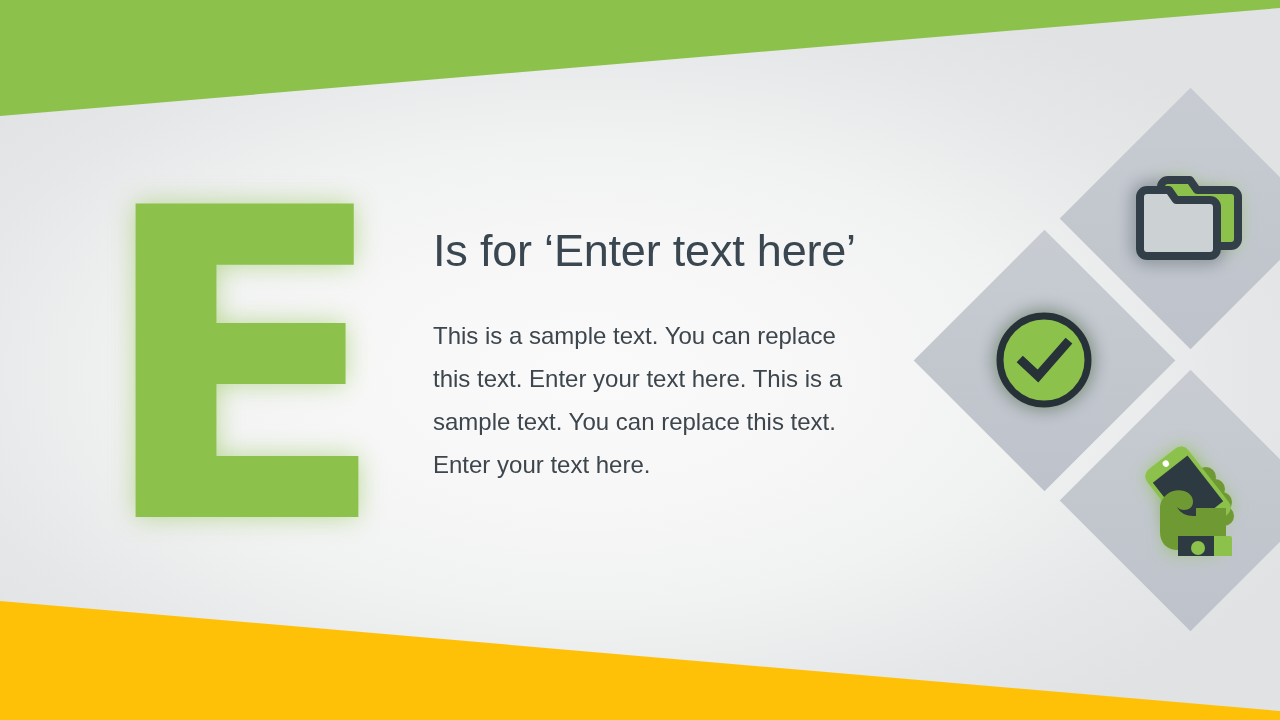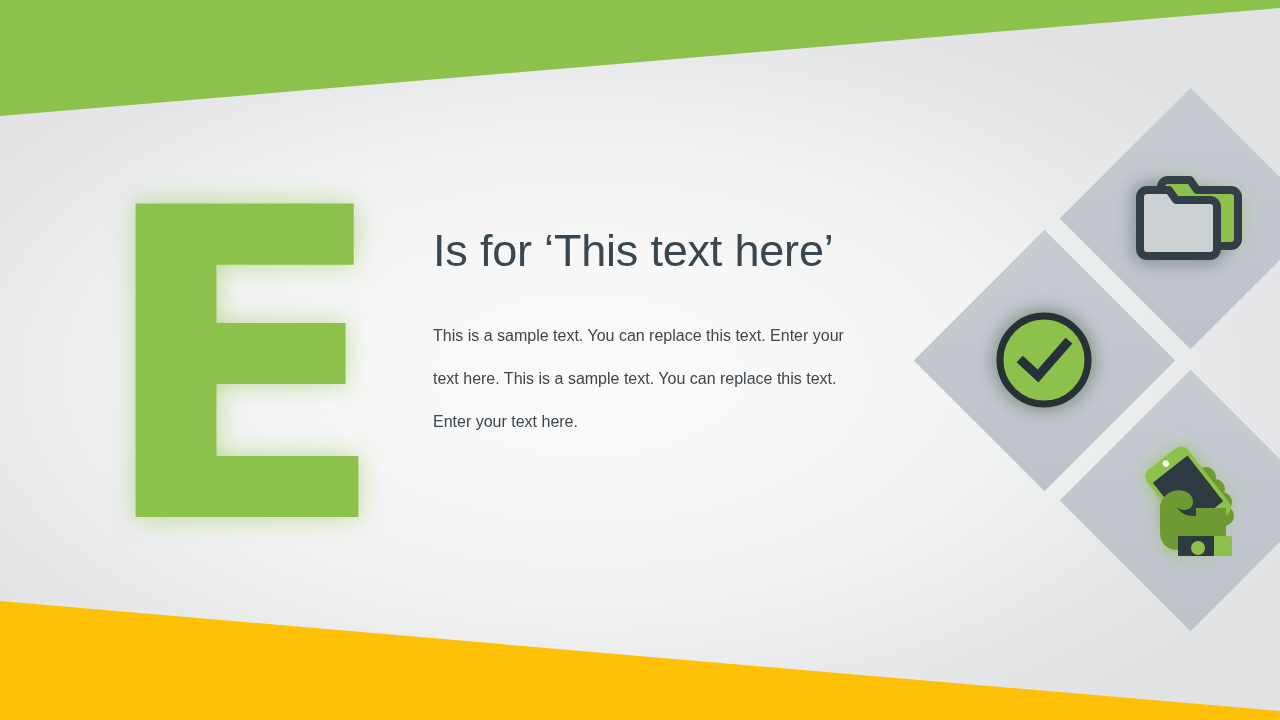--- a/index.html
+++ b/index.html
@@ -98,21 +98,21 @@
     color: #3a4750;
     font-weight: 400;
     letter-spacing: -0.2px;
     white-space: nowrap;
   }
   .body-copy {
     position: absolute;
     left: 433px;
     top: 314px;
     width: 430px;
-    font-size: 16px;
+    font-size: 24px;
     line-height: 43px;
     color: #3d464d;
     font-weight: 400;
   }
 
   
   .diamond {
     position: absolute;
     width: 185px;
     height: 185px;
@@ -163,21 +163,21 @@
 
   <div class="letter-wrap">
     <div class="letter-glow">
       <span class="letter-glyph">E</span>
     </div>
     <div class="letter-main">
       <span class="letter-glyph">E</span>
     </div>
   </div>
 
-  <div class="headline">Is for ‘This text here’</div>
+  <div class="headline">Is for ‘Enter text here’</div>
   <div class="body-copy">This is a sample text. You can replace this text. Enter your text here. This is a sample text. You can replace this text. Enter your text here.</div>
 
   <div class="diamond d-top"></div>
   <div class="diamond d-middle"></div>
   <div class="diamond d-bottom"></div>
 
   <div class="icon-layer ic-top">
     <div class="icon-glow">
       <svg width="112" height="100" viewBox="0 0 112 100" xmlns="http://www.w3.org/2000/svg">
         <path d="M34 12h22l7 10h34a7 7 0 0 1 7 7v42a7 7 0 0 1-7 7H34a7 7 0 0 1-7-7V19a7 7 0 0 1 7-7z" fill="#8cc24b"></path>

